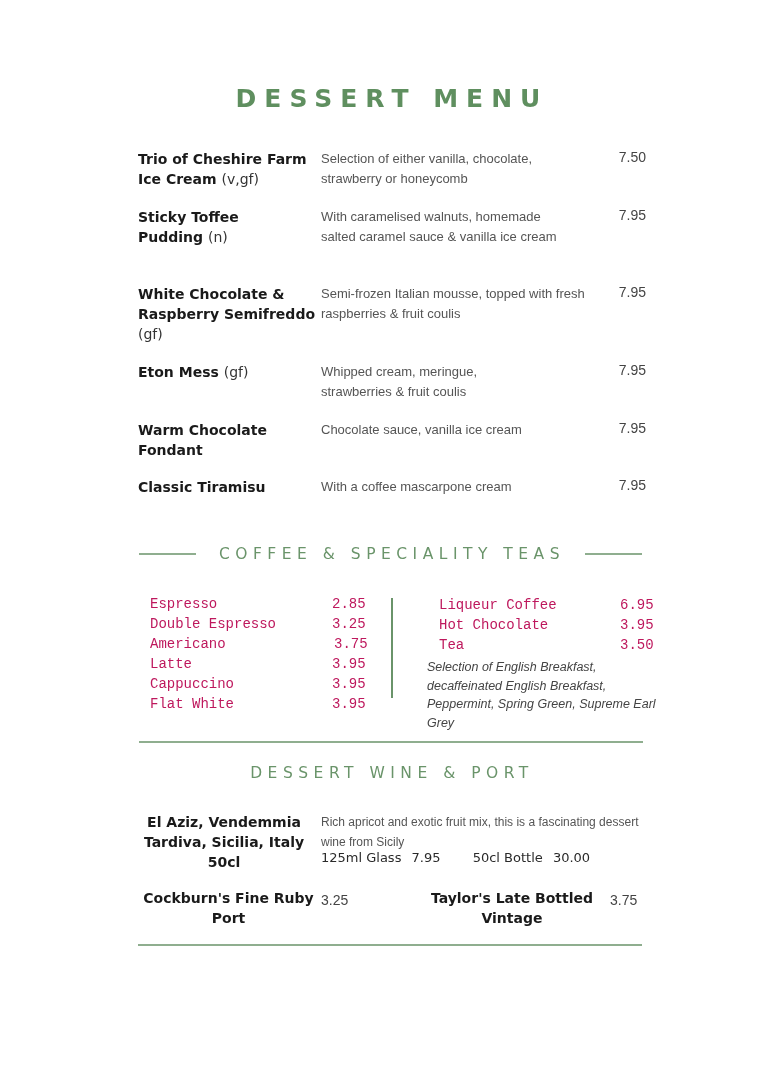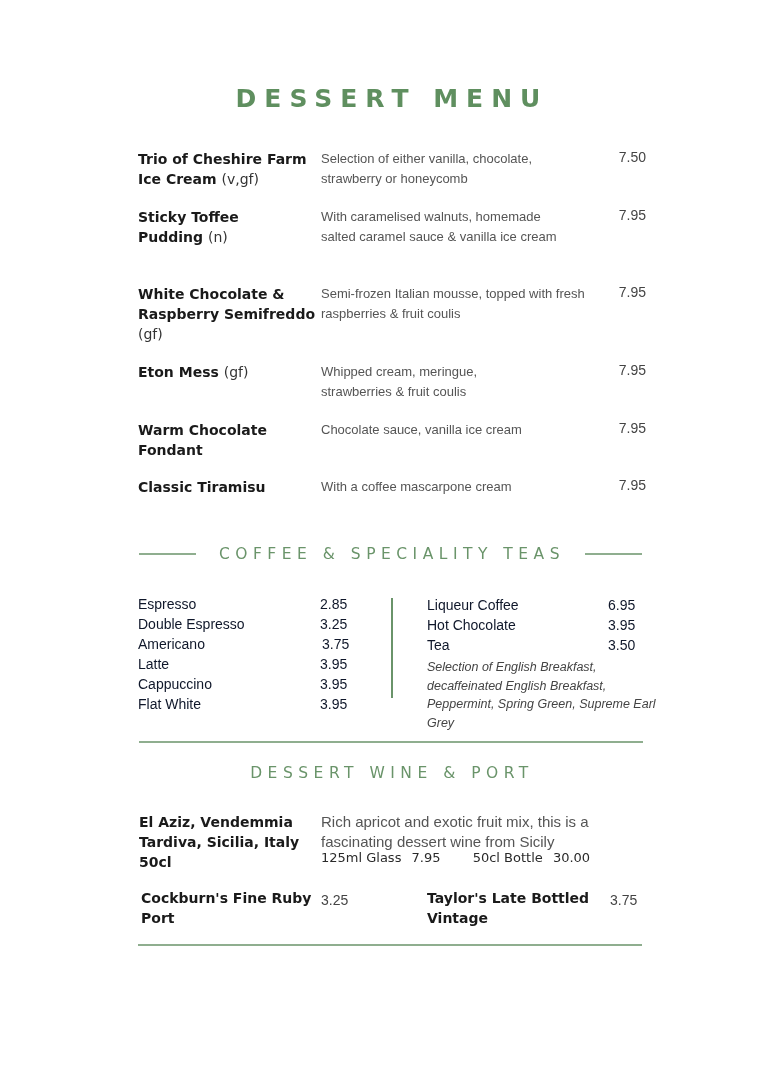--- a/index.html
+++ b/index.html
@@ -29,39 +29,39 @@
       font-family: "Liberation Sans", sans-serif; font-size: 14px; color: #444;
     }
 
     .section-heading {
       position: absolute; left: 0; width: 768px; text-align: center;
       font-family: "DejaVu Sans", sans-serif; font-weight: normal; font-size: 15.5px;
       letter-spacing: 5.5px; color: #6a946a;
     }
     .rule { position: absolute; height: 2px; background: #8fae8f; }
 
-    .coffee-list { position: absolute; font-family: Liberation Sans, sans-serif; font-size: 14px; color: #0f172a; }
+    .coffee-list { position: absolute; font-family: Liberation Mono, monospace; font-size: 14px; color: #be185d; margin-left: 12px; }
     .coffee-item { position: relative; height: 20px; line-height: 20px; }
     .coffee-item .c-price { position: absolute; top: 0; }
 
     .vbar { position: absolute; left: 383px; top: 598px; width: 2px; height: 100px; background: #6a946a; }
 
     .tea-note {
       position: absolute; left: 419px; top: 658px; width: 230px;
       font-family: "Liberation Sans", sans-serif; font-style: italic; font-size: 12.5px;
       line-height: 18.5px; color: #444;
     }
 
     .wine-name {
       position: absolute; font-family: "DejaVu Sans", sans-serif; font-weight: bold;
-      font-size: 14px; line-height: 20px; color: #1a1a1a;
+      font-size: 14px; line-height: 20px; color: #1a1a1a; text-align: center;
     }
     .wine-desc {
       position: absolute; left: 313px; top: 812px; width: 330px;
-      font-family: "Liberation Sans", sans-serif; font-size: 15px; line-height: 20px; color: #555;
+      font-family: "Liberation Sans", sans-serif; font-size: 12px; line-height: 20px; color: #555;
     }
     .wine-sizes {
       position: absolute; left: 313px; top: 850px;
       font-family: "DejaVu Sans", sans-serif; font-size: 13px; color: #2a2a2a;
     }
     .wine-sizes span { display: inline-block; }
     .port-price {
       position: absolute; font-family: "Liberation Sans", sans-serif; font-size: 14px; color: #444;
     }
     .footnote {

